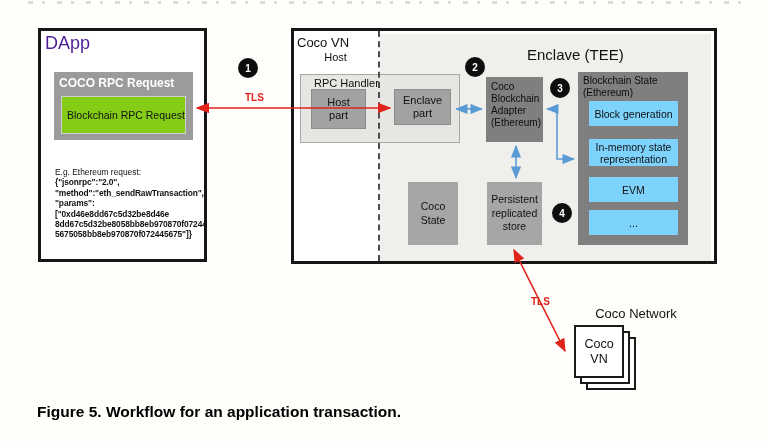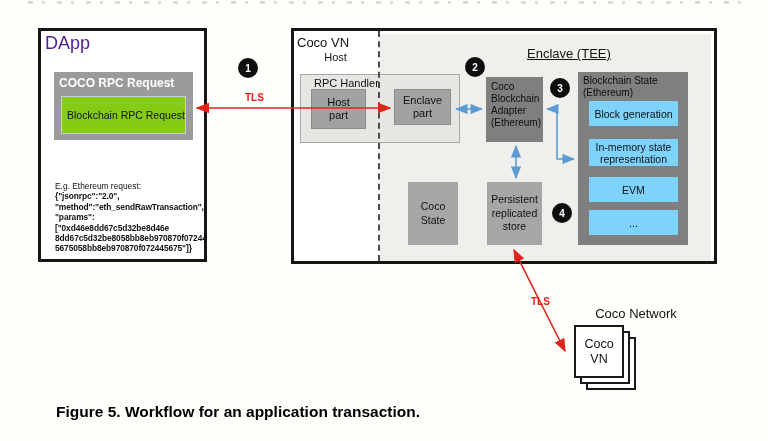--- a/index.html
+++ b/index.html
@@ -13,29 +13,29 @@
 
   
   #dapp-box{left:38px;top:28px;width:169px;height:234px;border:3px solid #161616;background:#fff;box-sizing:border-box;}
   #dapp-title{left:45px;top:33px;font-size:18px;color:#4c1d95;}
   #coco-rpc-box{left:54px;top:72px;width:139px;height:68px;background:#9b9b9b;}
   #coco-rpc-label{left:59px;top:76px;font-size:12px;font-weight:bold;color:#fff;}
   #blockchain-rpc-box{left:61px;top:96px;width:125px;height:38px;background:#84cc16;border:1px solid #cfcfcf;
     box-sizing:border-box;display:flex;align-items:center;padding-left:5px;font-size:10.5px;color:#111;}
   #example-block{left:55px;top:167px;width:148px;font-size:8.4px;line-height:10.4px;color:#111;}
   #example-block .ex-line{font-weight:bold;letter-spacing:-0.1px;}
-  #example-block .ex-line:first-child{font-weight:normal;letter-spacing:0;margin-top:14px;}
+  #example-block .ex-line:first-child{font-weight:normal;letter-spacing:0;}
 
   
   #cocovn-box{left:291px;top:28px;width:426px;height:236px;border:3px solid #161616;background:#fff;box-sizing:border-box;}
   #enclave-shade{left:380px;top:34px;width:331px;height:227px;background:#f0efec;}
   #divider{left:378px;top:31px;width:0;height:230px;border-left:2px dashed #4d4d4d;z-index:40;}
   #cocovn-title{left:297px;top:35px;font-size:13px;color:#111;}
   #host-label{left:291px;top:51px;width:89px;text-align:center;font-size:11px;color:#111;}
-  #enclave-label{left:527px;top:46px;font-size:13px;color:#111;text-decoration:underline;}
+  #enclave-label{left:527px;top:46px;font-size:15px;color:#111;}
 
   #rpc-handler-box{left:300px;top:74px;width:160px;height:69px;background:#e7e6e3;border:1px solid #a8a8a8;box-sizing:border-box;}
   #rpc-handler-label{left:314px;top:77px;font-size:11px;color:#111;}
   .part-box{background:#a2a2a2;border:1px solid #8d8d8d;box-sizing:border-box;display:flex;align-items:center;
     justify-content:center;text-align:center;font-size:11px;line-height:13px;color:#111;}
   #host-part{left:311px;top:89px;width:55px;height:40px;}
   #enclave-part{left:394px;top:89px;width:57px;height:36px;}
 
   #adapter-box{left:486px;top:77px;width:57px;height:65px;background:#7f7f7f;box-sizing:border-box;
     padding:4px 0 0 5px;font-size:10px;line-height:12px;color:#0d0d0d;}
@@ -62,21 +62,21 @@
   .tls{font-size:10px;font-weight:bold;z-index:55;}
   #tls-1{left:245px;top:92px;} #tls-2{left:531px;top:296px;}
 
   
   #coco-network-label{left:586px;top:306px;width:100px;text-align:center;font-size:13px;color:#111;}
   .node-box{width:50px;height:53px;background:#fff;border:2px solid #1a1a1a;box-sizing:border-box;}
   #node-back{left:586px;top:337px;} #node-mid{left:580px;top:331px;}
   #node-front{left:574px;top:325px;display:flex;align-items:center;justify-content:center;text-align:center;
     font-size:12.5px;line-height:15px;color:#111;}
 
-  #caption{left:37px;top:403px;font-size:15.5px;font-weight:bold;color:#000;margin-left:19px;}
+  #caption{left:37px;top:403px;font-size:15.5px;font-weight:bold;color:#000;}
 
   #arrows{position:absolute;left:0;top:0;z-index:50;pointer-events:none;}
 </style>
 </head>
 <body>
 
 <div id="canvas">
 
   <div class="abs" id="top-artifact"></div>
 

